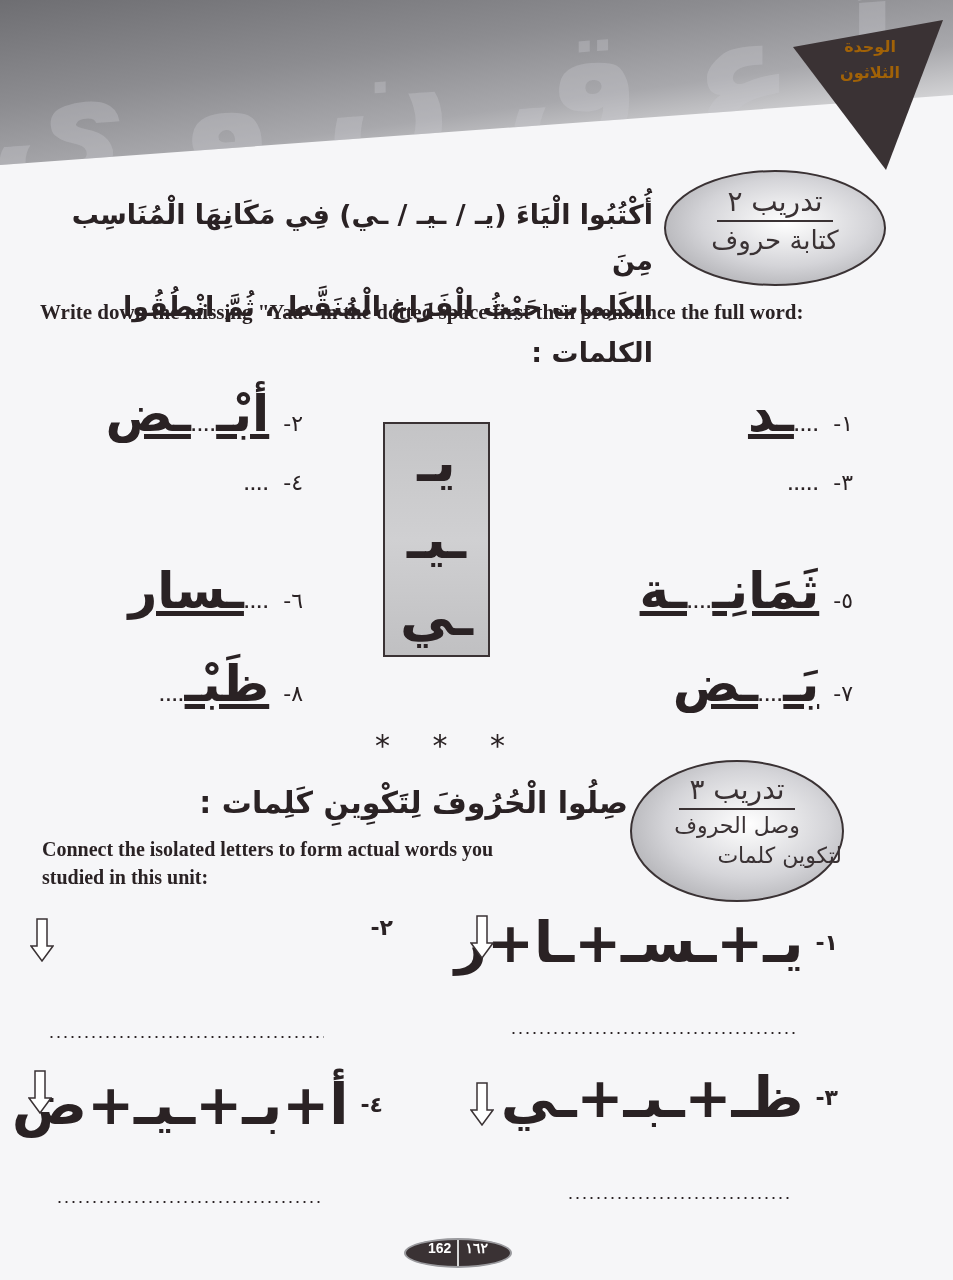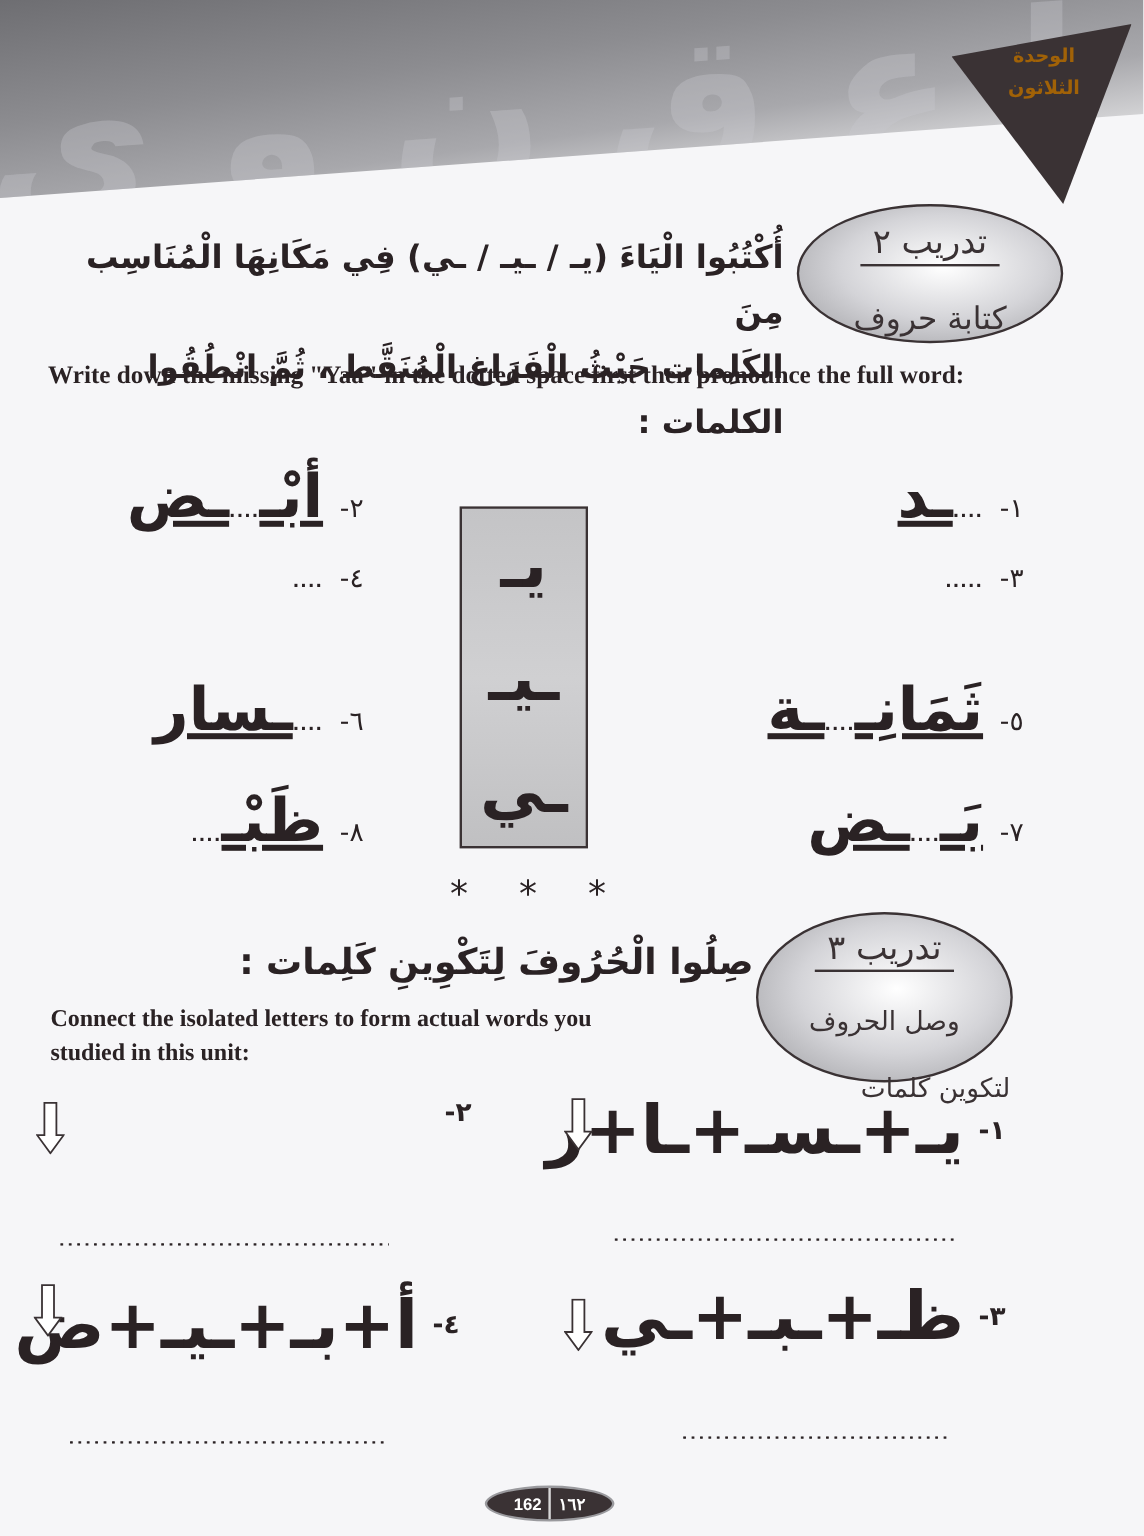--- a/index.html
+++ b/index.html
@@ -29,37 +29,37 @@
   }
 
   
   .badge {
     position: absolute; border: 2px solid #3a3234; border-radius: 50%;
     background: radial-gradient(ellipse at 55% 45%, #ffffff 0%, #d4d4d8 50%, #9a9a9e 100%);
     text-align: center; direction: rtl; color: #3a3234;
     font-family: "DejaVu Sans", sans-serif;
   }
   .badge-title { display: inline-block; font-size: 28px; line-height: 36px; border-bottom: 2px solid #3a3234; padding: 0 10px; }
-  .badge-sub { font-size: 26px; line-height: 36px; margin-top: 26px; }
+  .badge-sub { font-size: 26px; line-height: 36px; }
 
   .ar { direction: rtl; font-family: "DejaVu Sans", sans-serif; font-weight: bold; color: #2a2224; }
   .en { font-family: "Liberation Serif", serif; font-weight: bold; color: #2a2224; }
 
   .instr-ar { position: absolute; font-size: 27px; line-height: 46px; text-align: right; }
   .instr-en { position: absolute; font-size: 21px; line-height: 33px; }
 
   
   .word-item { position: absolute; direction: rtl; white-space: nowrap; display: flex; align-items: baseline; }
   .num { font-size: 22px; font-weight: normal; margin-left: 14px; }
   .word { font-size: 50px; font-weight: bold; text-decoration: underline; }
   .dots { font-size: 14px; letter-spacing: 1px; }
 
   
   .yaa-box {
-    position: absolute; left: 383px; top: 422px; width: 107px; height: 285px;
+    position: absolute; left: 383px; top: 422px; width: 107px; height: 235px;
     border: 2px solid #3a3234;
     background: linear-gradient(180deg, #c4c4c6 0%, #d0d0d2 50%, #c0c0c2 100%);
     display: flex; flex-direction: column; justify-content: space-around; align-items: center;
   }
   .yaa-letter { font-size: 54px; font-weight: bold; color: #2a2224; }
   .stars { position: absolute; left: 375px; top: 728px; width: 130px; display: flex; justify-content: space-between; font-size: 30px; color: #2a2224; }
 
   
   .connect-item { position: absolute; direction: rtl; display: flex; align-items: center; white-space: nowrap; }
   .connect-num { font-size: 22px; margin-left: 12px; }
@@ -67,21 +67,21 @@
   .arrow { position: absolute; width: 24px; height: 44px; }
   .answer-line {
     position: absolute; height: 2px;
     background-image: radial-gradient(circle, #2a2224 1px, transparent 1.2px);
     background-size: 7px 2px; background-repeat: repeat-x;
   }
 
   .page-num {
     position: absolute; left: 404px; top: 1238px; width: 108px; height: 30px;
     border-radius: 50%; background: #3a3234; border: 2px solid #9a9a9e;
-    display: flex; align-items: center; justify-content: center; color: #fff;
+    display: flex; justify-content: center; color: #fff;
     font-family: "Liberation Sans", sans-serif; font-weight: bold; font-size: 14px;
   }
   .page-num .sep { width: 2px; height: 26px; background: #d8d8d8; margin: 0 6px; }
 </style>
 </head>
 <body>
 
 <div class="banner">
   <div class="banner-letters">ع ب ص ح أ ع ق ن و ي</div>
 </div>

